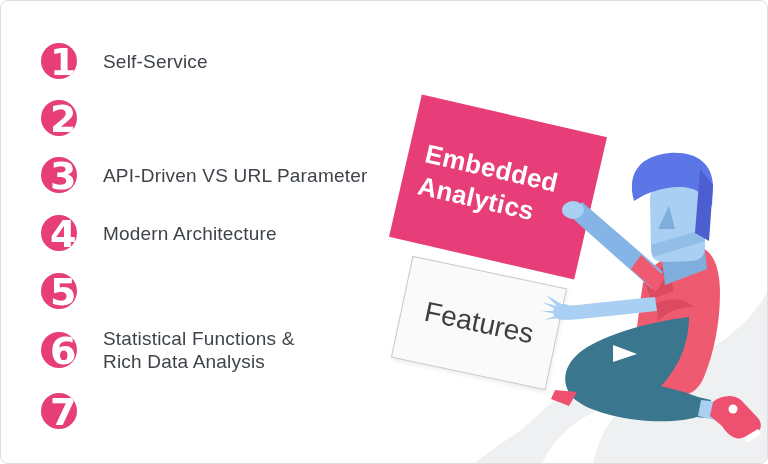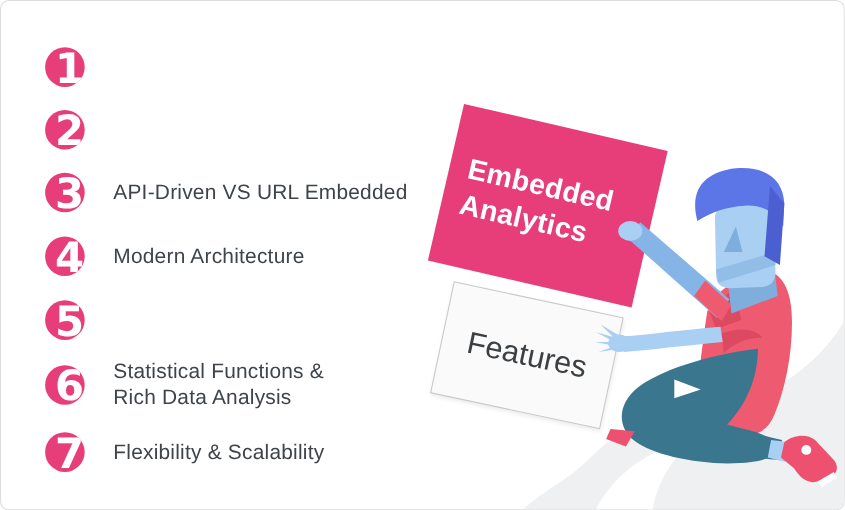--- a/index.html
+++ b/index.html
@@ -38,31 +38,32 @@
 </style>
 </head>
 <body>
 
 <div class="canvas">
 
   <div class="row" style="top:42px">
     <div class="badge">
         <span>1</span>
       </div>
+    <div class="label">Self-Service</div>
   </div>
   <div class="row" style="top:99px">
     <div class="badge">
         <span>2</span>
       </div>
   </div>
   <div class="row" style="top:156px">
     <div class="badge">
         <span>3</span>
       </div>
-    <div class="label">API-Driven VS URL Embedded</div>
+    <div class="label">API-Driven VS URL Parameter</div>
   </div>
   <div class="row" style="top:214px">
     <div class="badge">
         <span>4</span>
       </div>
     <div class="label">Modern Architecture</div>
   </div>
   <div class="row" style="top:272px">
     <div class="badge">
         <span>5</span>
@@ -72,21 +73,20 @@
     <div class="badge">
         <span>6</span>
       </div>
     <div class="label">Statistical Functions &amp;
 Rich Data Analysis</div>
   </div>
   <div class="row" style="top:392px">
     <div class="badge">
         <span>7</span>
       </div>
-    <div class="label">Flexibility &amp; Scalability</div>
   </div>
 
   <div class="sign-primary">
     <div>Embedded</div>
     <div>Analytics</div>
   </div>
 
   <div class="sign-secondary">
     <span>Features</span>
   </div>

